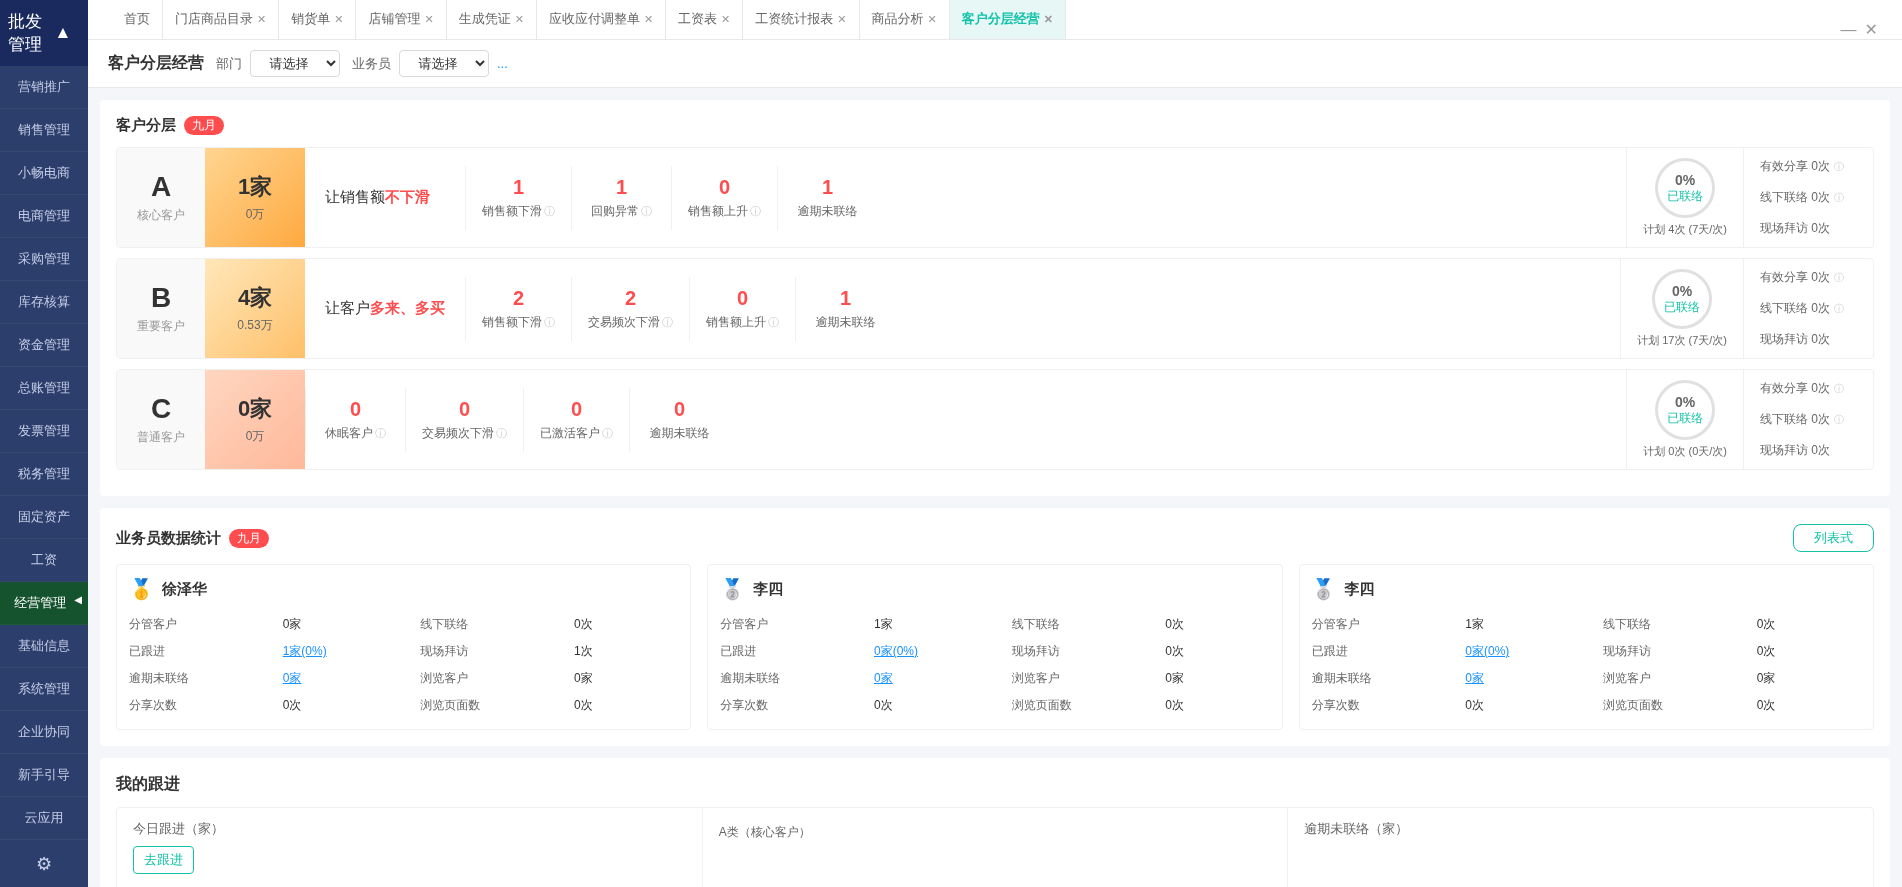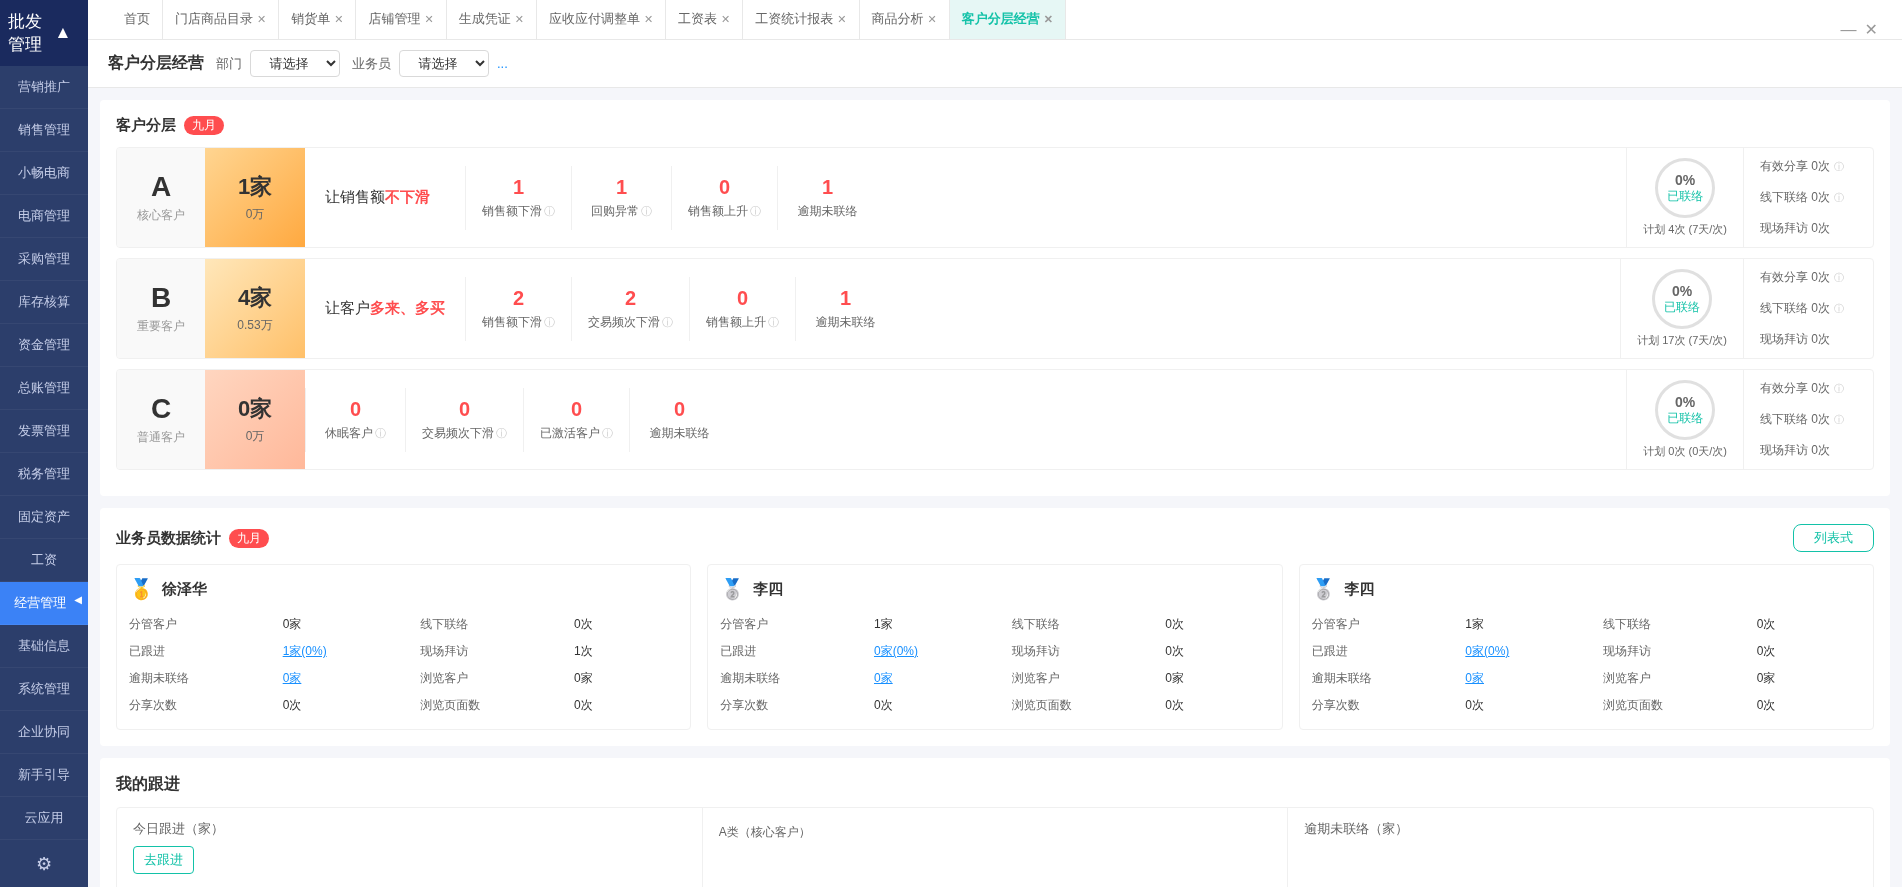--- a/index.html
+++ b/index.html
@@ -27,21 +27,21 @@
     }
     .sidebar-logo span { flex: 1; }
     .sidebar-item {
       color: #c5cde8;
       padding: 12px 6px;
       text-align: center;
       font-size: 13px;
       cursor: pointer;
       border-bottom: 1px solid rgba(255,255,255,0.05);
     }
-    .sidebar-item.active { background: #3b82f6; color: #fff; }
+    .sidebar-item.active { background: #14532d; color: #fff; }
     .sidebar-bottom {
       margin-top: auto;
       color: #c5cde8;
       padding: 12px 6px;
       text-align: center;
       cursor: pointer;
       font-size: 18px;
     }
 
     

